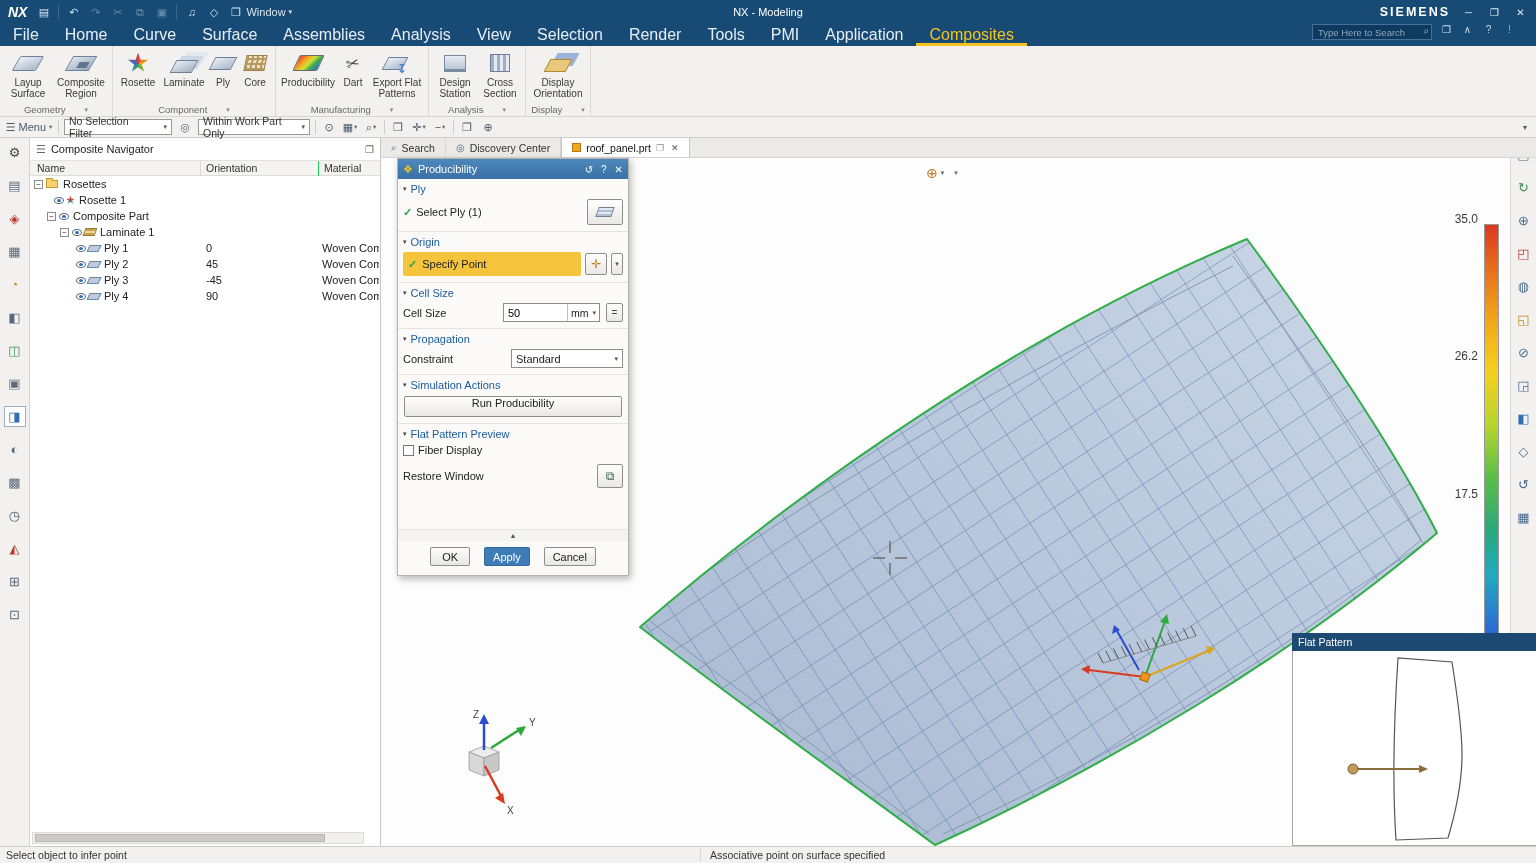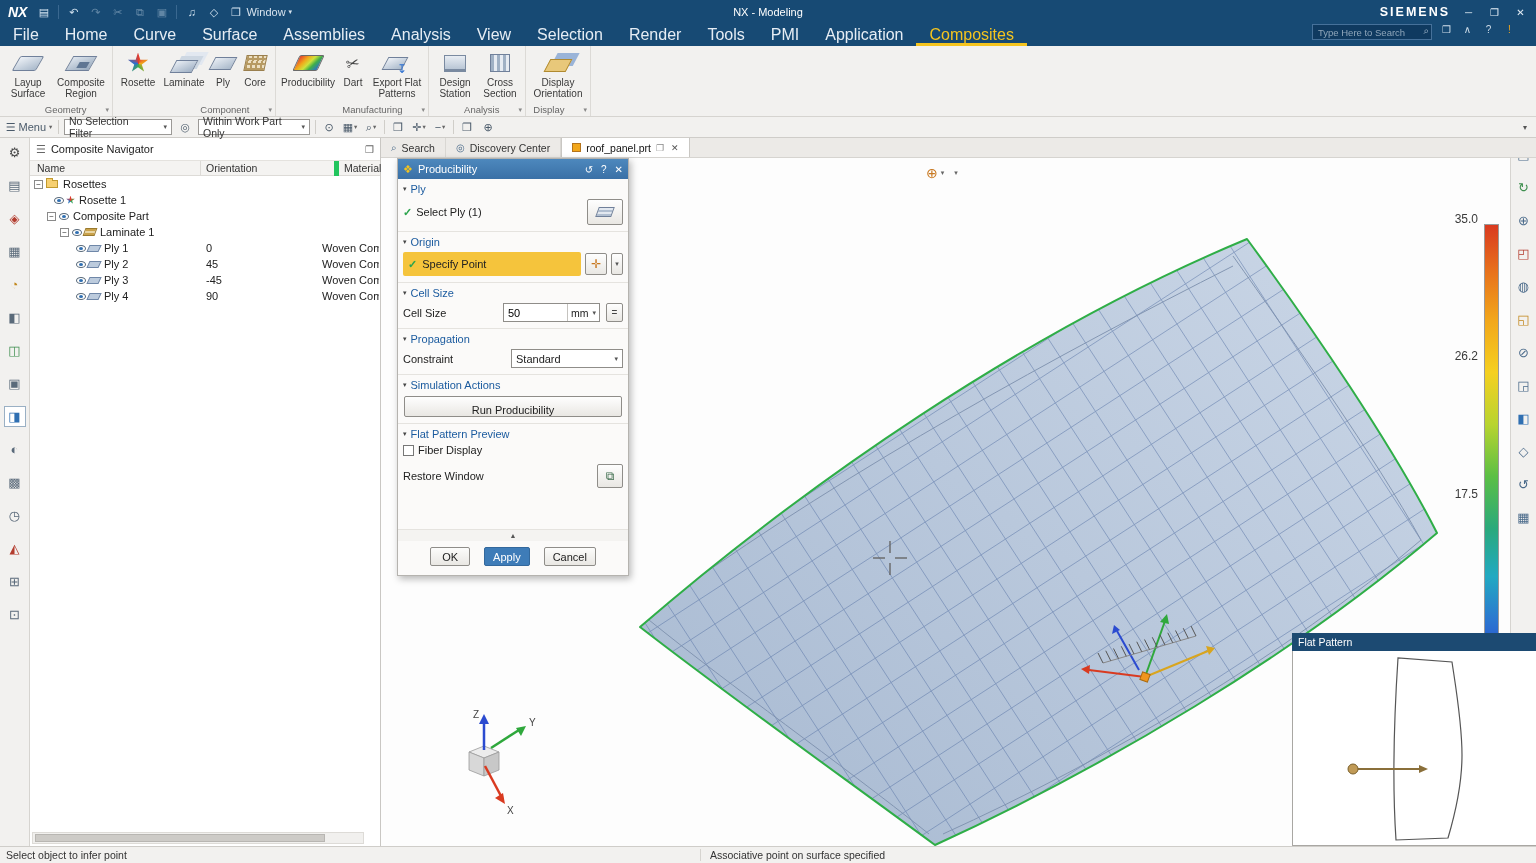--- a/index.html
+++ b/index.html
@@ -31,21 +31,21 @@
 .mbic{font-size:10px;width:13px;text-align:center}
 .mbic.warn{color:#f2a71b}
 
 
 #ribbon{position:absolute;left:0;top:46px;width:100%;height:71px;background:#f2f1ef;border-bottom:1px solid #d6d4d0;display:flex;z-index:18}
 .rgroup{display:flex;flex-direction:column;border-right:1px solid #dcdad6;padding:1px 3px 0}
 .ritems{display:flex;flex:1;align-items:flex-start}
 .ritem{display:flex;flex-direction:column;align-items:center;padding:1px 1px}
 .ric{height:30px;display:flex;align-items:center;justify-content:center;position:relative}
 .rlabel{font-size:10px;line-height:10.5px;text-align:center;color:#3a3a3a}
-.rgl{height:13px;font-size:9.5px;color:#666;display:flex;align-items:center;justify-content:flex-end;gap:19px}
+.rgl{height:13px;font-size:9.5px;color:#666;display:flex;align-items:center;justify-content:center;gap:19px}
 .rgl .gc{font-size:7px;color:#888}
 .i-layup::before{content:"";width:22px;height:13px;transform:skewX(-30deg);background:linear-gradient(150deg,#eef2f7,#a8b8ca);border:1px solid #70809a;border-radius:2px;display:block}
 .i-region::before{content:"";width:22px;height:13px;transform:skewX(-30deg);background:linear-gradient(150deg,#dfe6ee,#97a9bd);border:1px solid #70809a;display:block}
 .i-region::after{content:"";position:absolute;width:10px;height:6px;transform:skewX(-30deg);background:#5f7693;left:9px;top:14px}
 .i-rosette::before{content:"";width:21px;height:21px;display:block;background:conic-gradient(#e23b2e,#f2a71b,#3fae49,#2b6fd0,#e23b2e);clip-path:polygon(50% 0,61% 35%,98% 35%,68% 57%,79% 91%,50% 70%,21% 91%,32% 57%,2% 35%,39% 35%)}
 .i-laminate::before{content:"";width:20px;height:11px;transform:skewX(-28deg);background:linear-gradient(150deg,#e9eef4,#9fb0c4);border:1px solid #70809a;box-shadow:3px -4px 0 #cdd7e2,6px -8px 0 #e2e8f0;display:block;margin-top:6px}
 .i-ply::before{content:"";width:20px;height:11px;transform:skewX(-28deg);background:linear-gradient(150deg,#e9eef4,#a8b8ca);border:1px solid #70809a;display:block}
 .i-core::before{content:"";width:19px;height:14px;transform:skewX(-12deg);background:repeating-linear-gradient(90deg,#b79a62 0 2px,transparent 2px 5px),repeating-linear-gradient(0deg,#b79a62 0 2px,transparent 2px 5px),#ecdfc2;border:1px solid #9a7f4e;display:block}
 .i-producibility::before{content:"";width:23px;height:14px;transform:skewX(-25deg);background:linear-gradient(120deg,#e23b2e,#f2a71b 30%,#cfe23b 52%,#3fae49 72%,#2b6fd0);border:1px solid #6a6a6a;border-radius:2px;display:block}
 .i-dart{font-size:16px;color:#444;transform:rotate(-15deg)}
@@ -77,21 +77,21 @@
 
 
 #navigator{position:absolute;left:30px;top:138px;width:351px;height:708px;background:#fff;border-right:1px solid #c9c7c3;z-index:9}
 #nav-header{height:22px;display:flex;align-items:center;padding:0 6px;gap:5px;color:#222}
 #nav-header .hic{font-size:11px;color:#666}
 #nav-header .pin{margin-left:auto;font-size:10px;color:#666}
 #nav-cols{position:relative;height:16px;background:#f4f3f1;border-top:1px solid #e4e2de;border-bottom:1px solid #dddbd7;font-size:10.5px;color:#333}
 #nav-cols span{position:absolute;top:0;line-height:15px;padding-left:5px}
 #nav-cols .c1{left:2px}
 #nav-cols .c2{left:170px;border-left:1px solid #dcdad6}
-#nav-cols .c3{left:304px;border-left:5px solid #22c55e}
+#nav-cols .c3{left:288px;border-left:1px solid #22c55e}
 .nrow{position:relative;height:16px;display:flex;align-items:center}
 .exp{width:9px;height:9px;border:1px solid #8a8a8a;background:#fff;font-size:8px;line-height:7px;text-align:center;color:#333;margin-right:3px;flex:none}
 .eye{width:10px;height:7px;border:1px solid #5a6a7a;border-radius:50%;position:relative;flex:none;margin-right:2px;background:#fff}
 .eye::after{content:"";position:absolute;left:2px;right:2px;top:1px;bottom:1px;background:#2f6fb2;border-radius:50%}
 .fold{width:12px;height:8px;background:#f7d070;border:1px solid #c29a2e;position:relative;flex:none;margin-right:3px}
 .fold::before{content:"";position:absolute;top:-3px;left:-1px;width:5px;height:2px;background:#f7d070;border:1px solid #c29a2e;border-bottom:none}
 .ros9{width:9px;height:9px;flex:none;margin-right:2px;background:conic-gradient(#e23b2e,#3fae49,#2b6fd0,#e23b2e);clip-path:polygon(50% 0,61% 35%,98% 35%,68% 57%,79% 91%,50% 70%,21% 91%,32% 57%,2% 35%,39% 35%)}
 .lam9{width:12px;height:8px;flex:none;margin-right:2px;background:repeating-linear-gradient(0deg,#caa24a 0 2px,#e9d6a4 2px 4px);border:1px solid #9a7a2e;transform:skewX(-20deg)}
 .ply9{width:12px;height:7px;flex:none;margin-right:2px;background:#bccbdd;border:1px solid #6f87a8;transform:skewX(-25deg)}
 .nname{margin-left:2px;white-space:nowrap}
@@ -148,21 +148,21 @@
 .pt-btn{width:22px;height:22px;color:#c87820;font-size:12px}
 .pt-caret{width:12px;height:22px;font-size:7px;color:#555}
 .dlabel{width:76px}
 .input-g{width:97px;height:19px;border:1px solid #8f8d89;background:#fff;display:flex;align-items:center}
 .ival{flex:1;min-width:0;border:none;outline:none;padding:0 4px;font-size:11px;font-family:"Liberation Sans",sans-serif}
 .unit{border-left:1px solid #c5c3bf;padding:0 3px;display:flex;gap:4px;align-items:center;font-size:10.5px;height:100%}
 .unit .cv{font-size:7px;color:#555}
 .fx-btn{width:17px;height:19px;font-size:10px;color:#444;margin-left:2px}
 .dsel{width:112px;height:19px;border:1px solid #8f8d89;background:#fff;display:flex;align-items:center;padding:0 4px}
 .dsel .cv{margin-left:auto;font-size:7px;color:#555}
-.runbtn{height:21px;margin:3px 1px 0;display:flex;align-items:flex-end;justify-content:center}
+.runbtn{height:21px;margin:3px 1px 0;display:flex;align-items:flex-start;justify-content:center}
 .cb{width:11px;height:11px;border:1px solid #777;background:#fff;flex:none}
 .rw-btn{width:26px;height:24px;font-size:12px;color:#3a6a4a}
 #dlg-collapse{height:12px;background:#f4f3f1;border-top:1px solid #e5e3df;display:flex;align-items:center;justify-content:center;font-size:7px;color:#555;margin-top:auto}
 #dlg-footer{display:flex;justify-content:center;gap:14px;padding:6px 0 9px}
 .fbtn{min-width:40px;height:19px;border:1px solid #8f8d89;background:linear-gradient(#fcfcfb,#e9e7e3);display:flex;align-items:center;justify-content:center;padding:0 8px;border-radius:2px}
 .fbtn.primary{background:#3e7cb8;border-color:#33689c;color:#fff}
 
 
 #flatpattern{position:absolute;left:1292px;top:633px;width:267px;height:213px;z-index:13}
 #fp-header{height:18px;background:#1c4a72;color:#fff;font-size:10.5px;display:flex;align-items:center;padding:0 6px}

